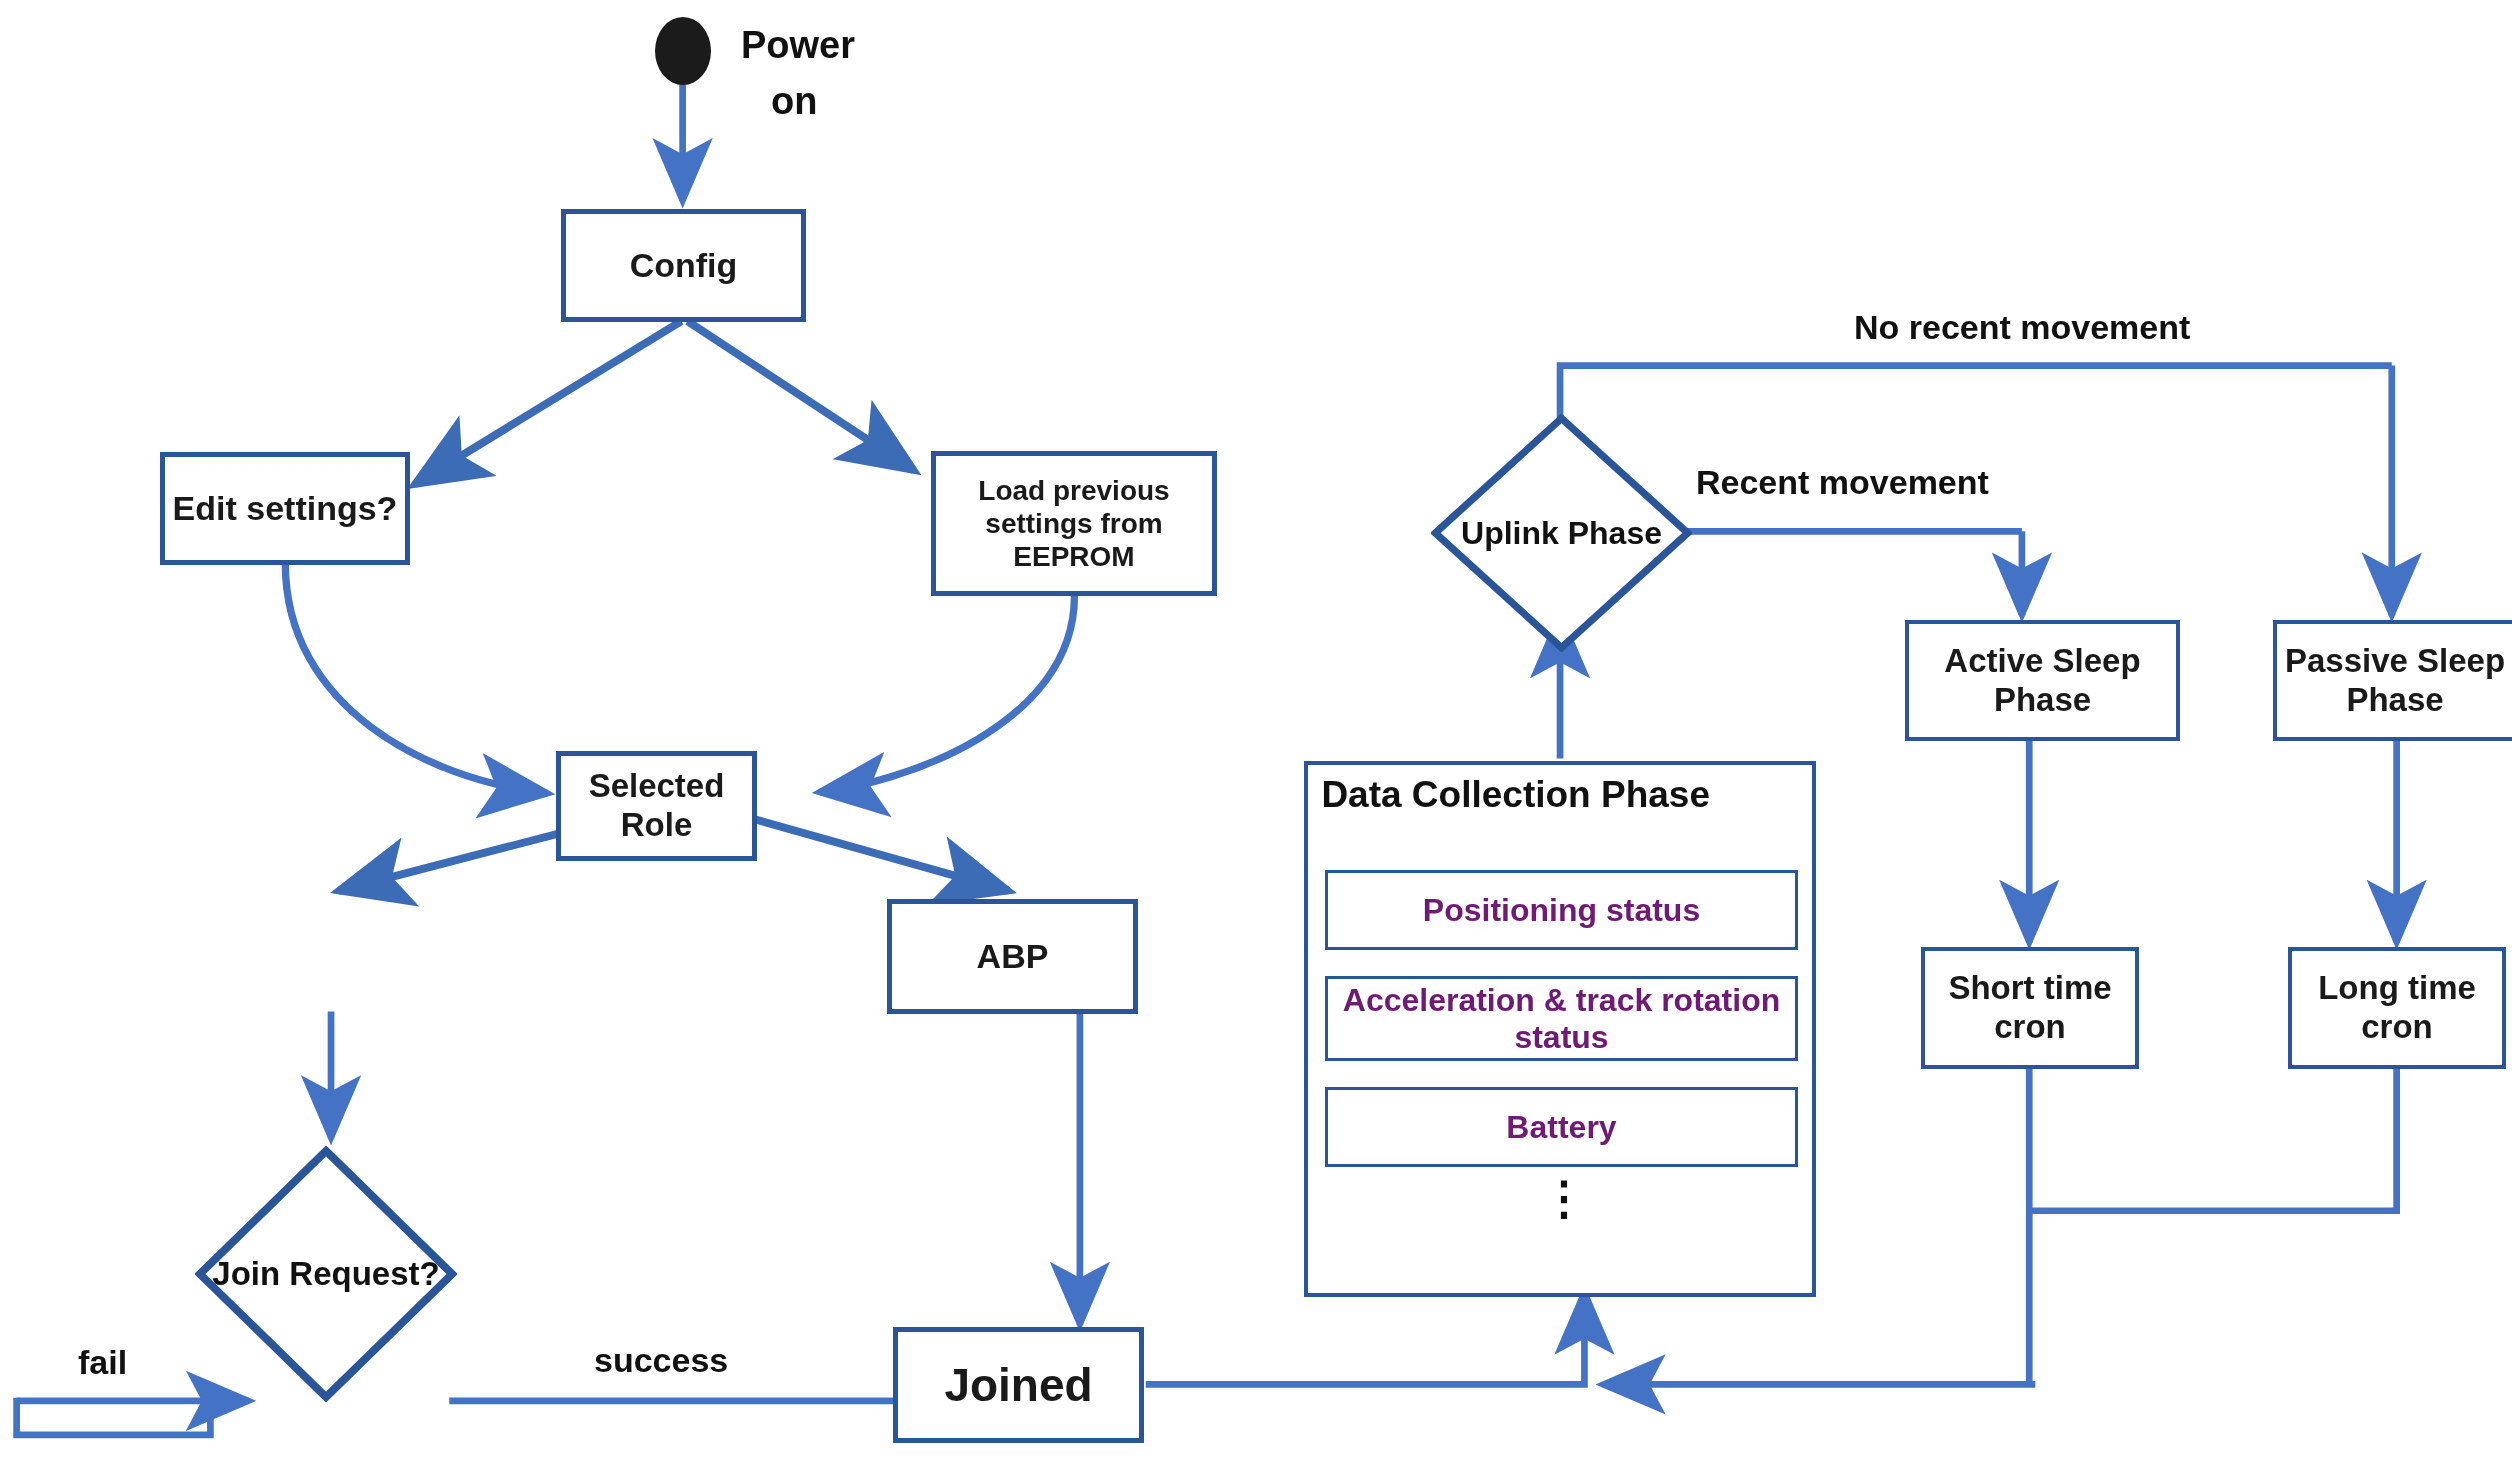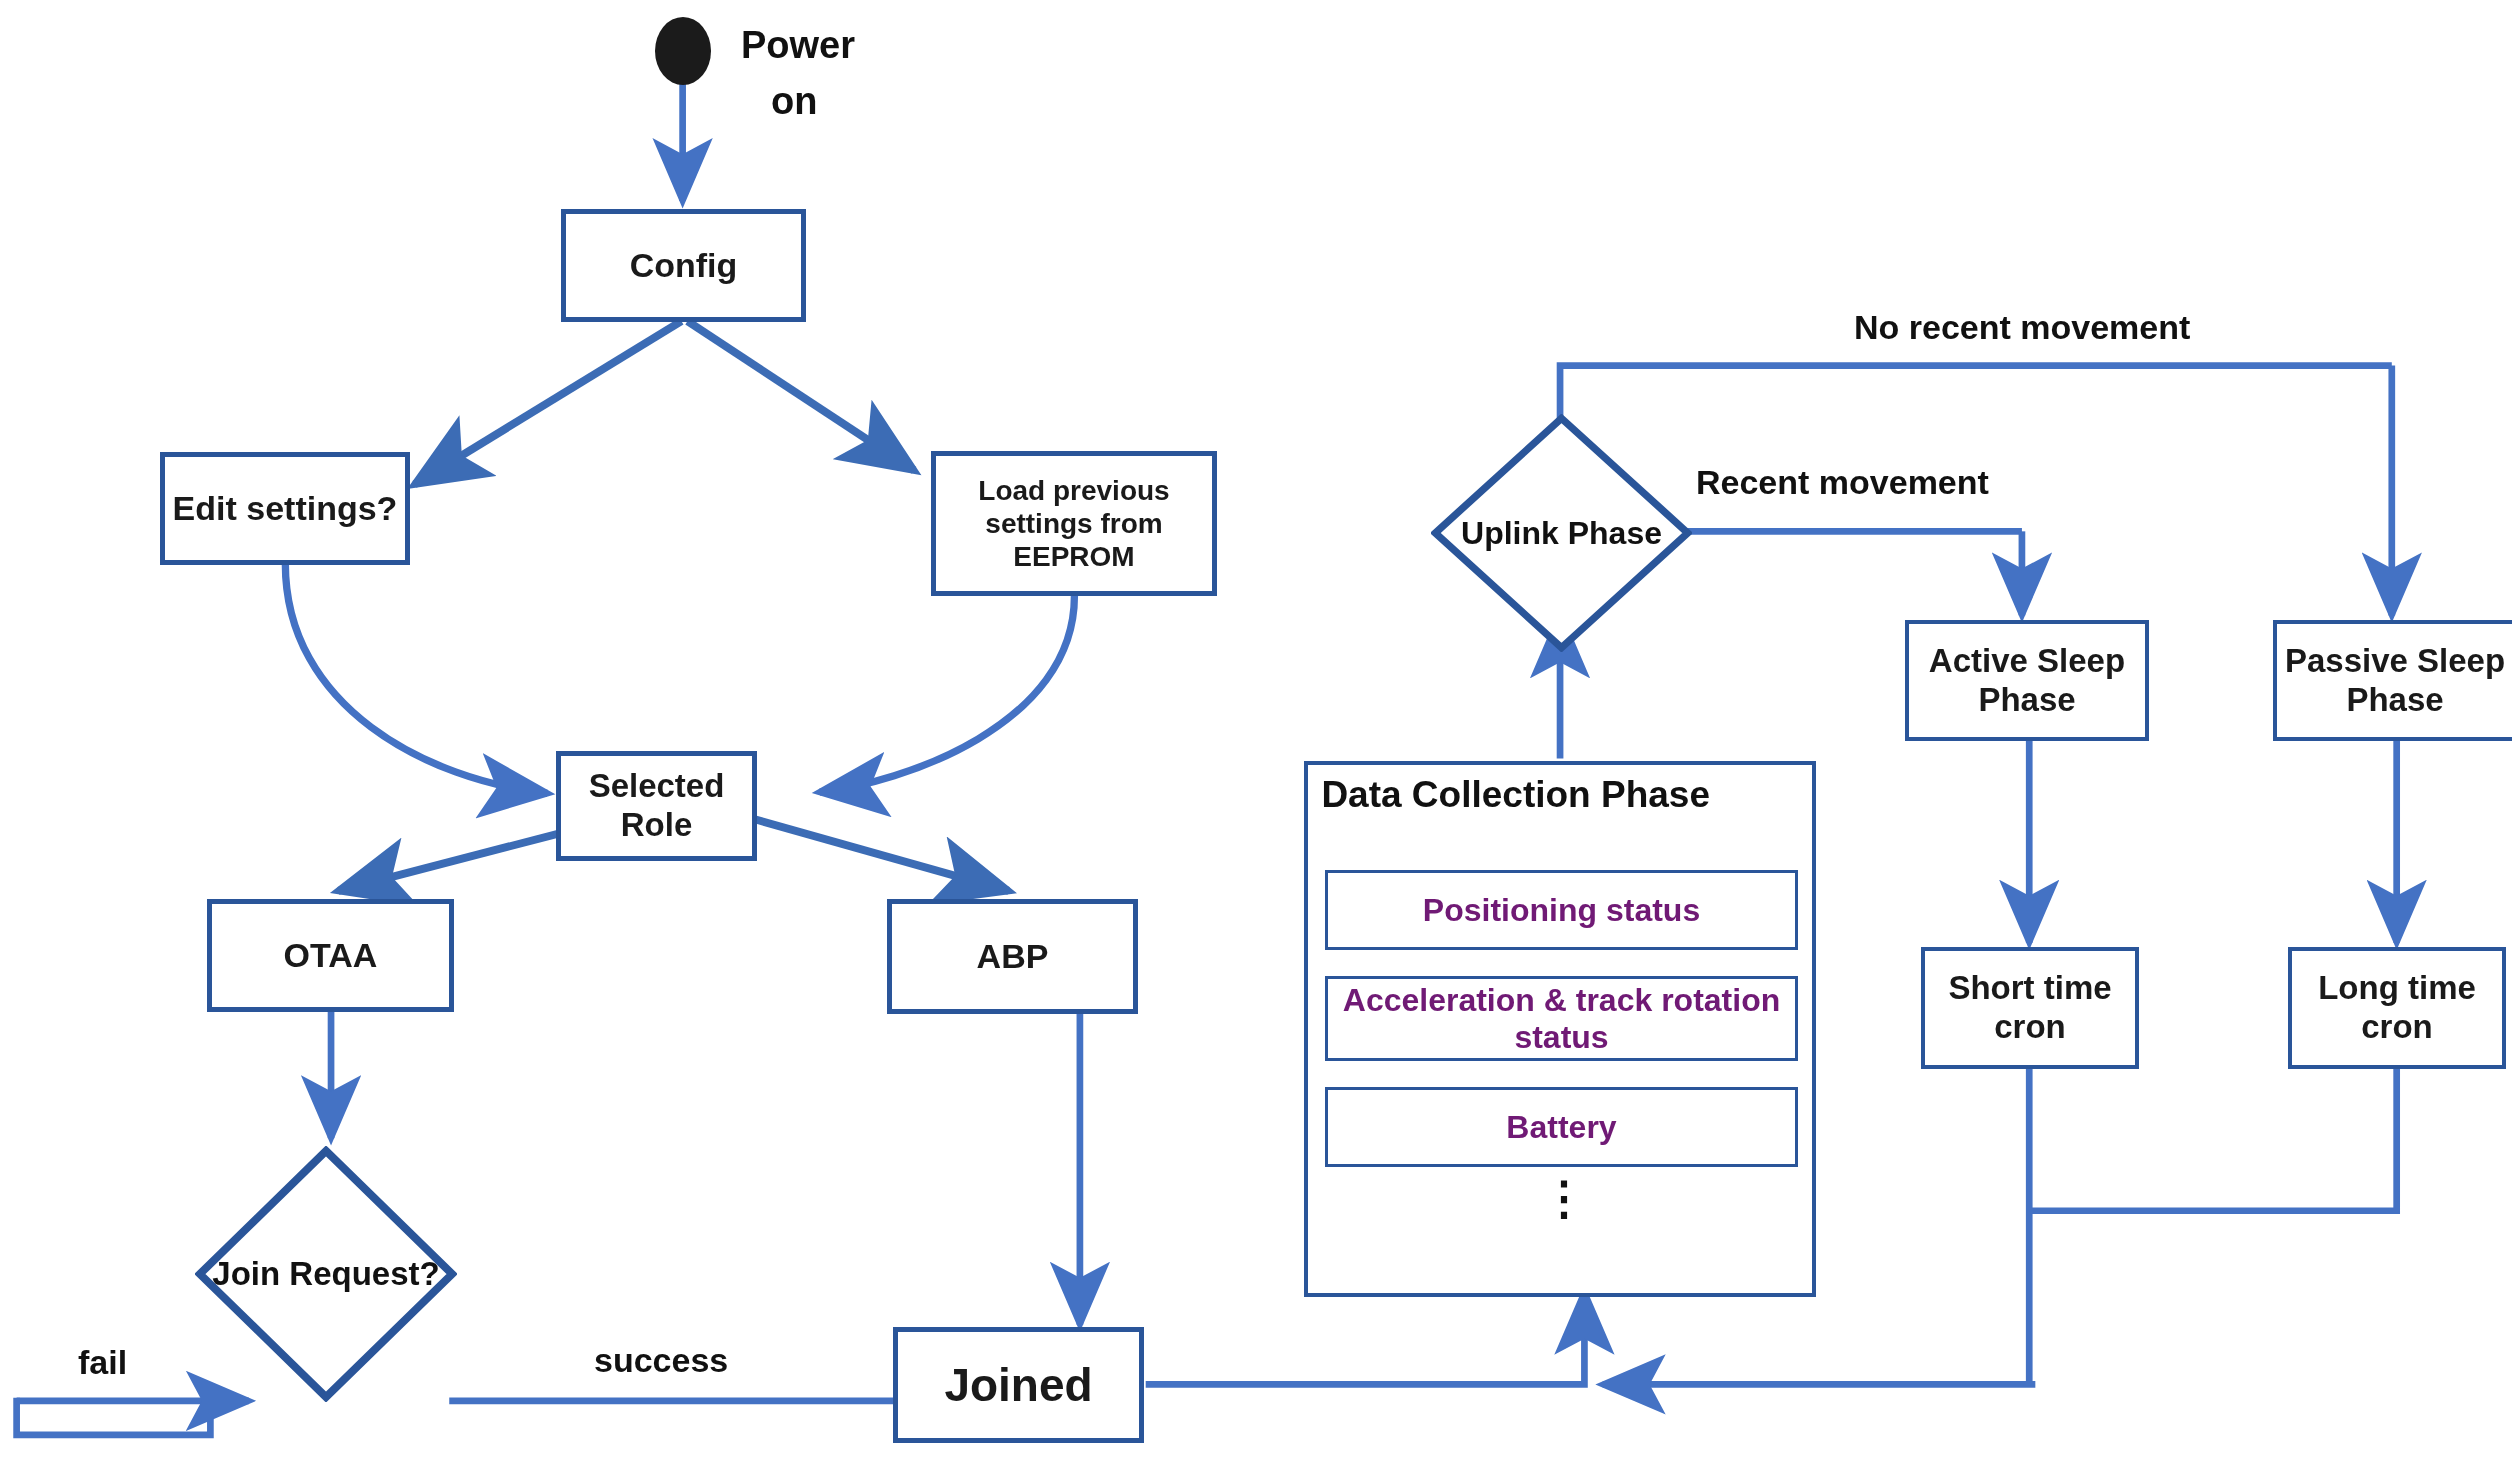--- a/index.html
+++ b/index.html
@@ -172,21 +172,20 @@
   <div class="label" style="left:771px; top:80px; font-size:38px;">on</div>
 
   <div class="node" style="left:561px; top:209px; width:245px; height:113px; font-size:34px;">Config</div>
 
   <div class="node" style="left:160px; top:452px; width:250px; height:113px; font-size:34px;">Edit settings?</div>
 
   <div class="node" style="left:931px; top:451px; width:286px; height:145px; font-size:28px; padding:0 9.8px;">Load previous settings from EEPROM</div>
 
   <div class="node" style="left:556px; top:751px; width:201px; height:110px; font-size:33px;">Selected Role</div>
 
-  <div class="node" style="left:207px; top:899px; width:247px; height:113px; font-size:34px;">OTAA</div>
 
   <div class="node" style="left:887px; top:899px; width:251px; height:115px; font-size:34px;">ABP</div>
 
   <div style="position:absolute; left:195px; top:1146px; width:262px; height:256px; z-index:3;">
     <svg width="262" height="256" viewBox="0 0 430 420">
       <polygon points="215,8 422,210 215,412 8,210" fill="#ffffff" stroke="#2a5599" stroke-width="13"></polygon>
     </svg>
     <div style="position:absolute; left:0; top:0; width:262px; height:256px;
                 display:flex; align-items:center; justify-content:center; text-align:center;
                 font-size:33px; font-weight:bold; color:#111; line-height:1.5;">Join Request?</div>
@@ -203,21 +202,21 @@
     </svg>
     <div style="position:absolute; left:0; top:0; width:261px; height:238px;
                 display:flex; align-items:center; justify-content:center; text-align:center;
                 font-size:32px; font-weight:bold; color:#111; line-height:1.45;">Uplink Phase</div>
   </div>
 
   <div class="label" style="left:1854px; top:308px; font-size:34px;">No recent movement</div>
 
   <div class="label" style="left:1696px; top:463px; font-size:34px;">Recent movement</div>
 
-  <div class="node node-thin" style="left:1905px; top:620px; width:244px; height:121px; font-size:33px; padding:0 6.1px;">Active Sleep Phase</div>
+  <div class="node node-thin" style="left:1905px; top:620px; width:275px; height:121px; font-size:33px; padding:0 6.1px;">Active Sleep Phase</div>
 
   <div class="node node-thin" style="left:2273px; top:620px; width:244px; height:121px; font-size:33px; padding:0 6.1px;">Passive Sleep Phase</div>
 
   <div class="node node-thin" style="left:1921px; top:947px; width:218px; height:122px; font-size:33px; padding:0 6.1px;">Short time cron</div>
 
   <div class="node node-thin" style="left:2288px; top:947px; width:218px; height:122px; font-size:33px; padding:0 6.1px;">Long time cron</div>
 
   <div class="panel" style="left:1304px; top:761px; width:512px; height:536px;">
     <div class="panel-title">Data Collection Phase</div>
 

